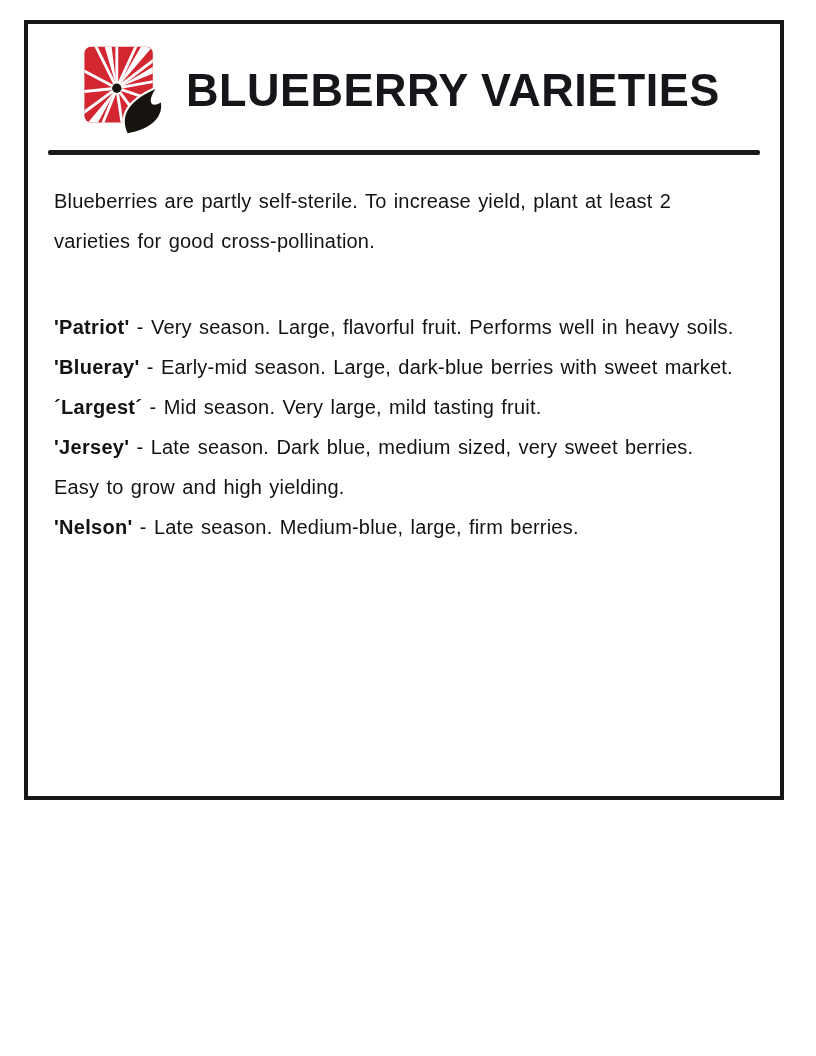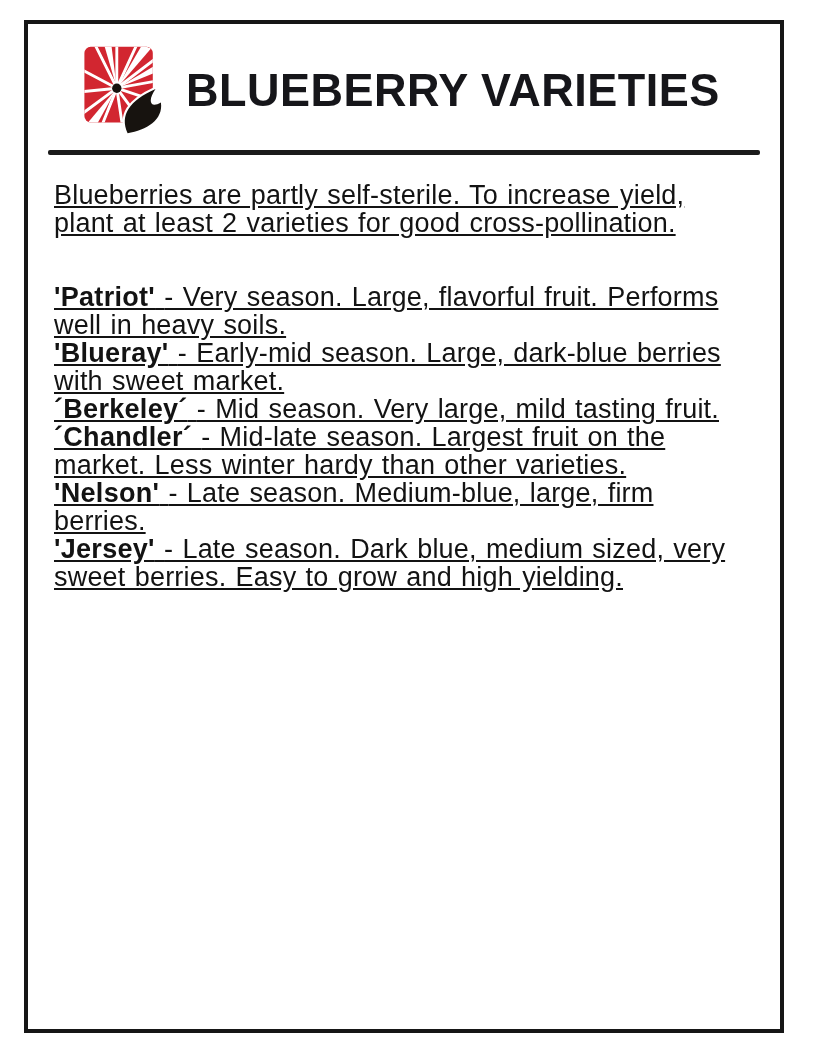--- a/index.html
+++ b/index.html
@@ -13,21 +13,21 @@
     position: relative;
     overflow: hidden;
     font-family: "Liberation Sans", sans-serif;
     color: #131313;
   }
   .frame {
     position: absolute;
     left: 24px;
     top: 20px;
     width: 760px;
-    height: 1013px;
+    height: 780px;
     border: 4px solid #161616;
     box-sizing: border-box;
     background: #ffffff;
   }
   .inner {
     padding: 22px 18px 0 18px;
   }
   .header-row {
     display: flex;
     align-items: center;
@@ -50,25 +50,24 @@
   }
   .title-divider {
     height: 5px;
     background: #1b1b1b;
     border: none;
     margin: 16px 2px 0 2px;
     border-radius: 2px;
   }
   .body-text {
     padding: 26px 28px 0 8px;
-    font-size: 27px;
-    line-height: 28px;
+    font-size: 20px;
+    line-height: 40px;
     letter-spacing: 0.2px;
     word-spacing: 1.5px;
-    text-decoration: underline;
   }
   .intro {
     margin: 0 0 46px 0;
   }
   .varieties {
     margin: 0;
   }
   .variety {
     margin: 0;
   }
@@ -119,21 +118,20 @@
     </div>
 
     <hr class="title-divider">
 
     <div class="body-text">
       <p class="intro">Blueberries are partly self-sterile. To increase yield, plant at least 2 varieties for good cross-pollination.</p>
 
       <div class="varieties">
         <p class="variety"><b>'Patriot'</b> <span>- Very season. Large, flavorful fruit. Performs well in heavy soils.</span></p>
         <p class="variety"><b>'Blueray'</b> <span>- Early-mid season. Large, dark-blue berries with sweet market.</span></p>
-        <p class="variety"><b>´Berkeley´</b> <span>- Mid season. Very large, mild tasting fruit.</span></p>
-        <p class="variety"><b>´Chandler´</b> <span>- Mid-late season. Largest fruit on the market. Less winter hardy than other varieties.</span></p>
+        <p class="variety"><b>´Largest´</b> <span>- Mid season. Very large, mild tasting fruit.</span></p>
+        <p class="variety"><b>'Jersey'</b> <span>- Late season. Dark blue, medium sized, very sweet berries. Easy to grow and high yielding.</span></p>
         <p class="variety"><b>'Nelson'</b> <span>- Late season. Medium-blue, large, firm berries.</span></p>
-        <p class="variety"><b>'Jersey'</b> <span>- Late season. Dark blue, medium sized, very sweet berries. Easy to grow and high yielding.</span></p>
       </div>
     </div>
 
   </div>
 </div>
 
 </body></html>

